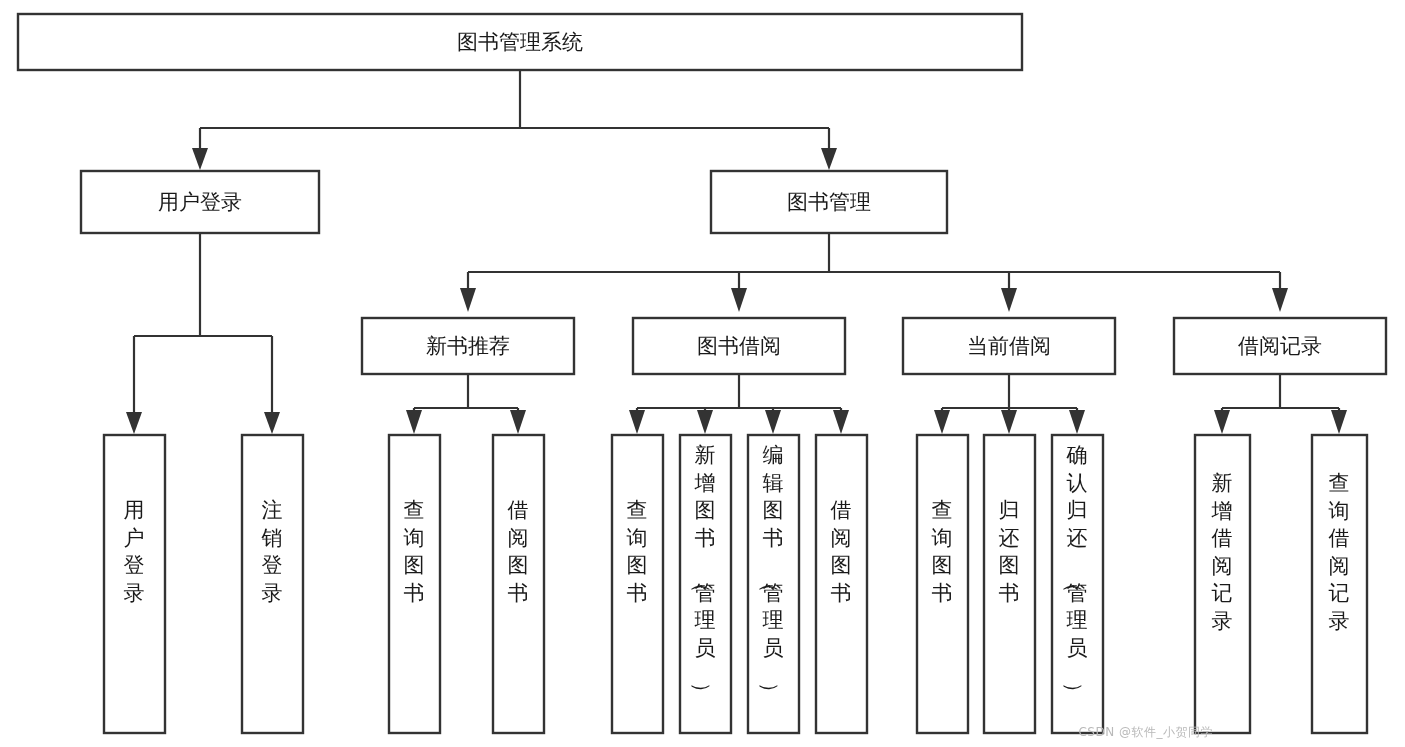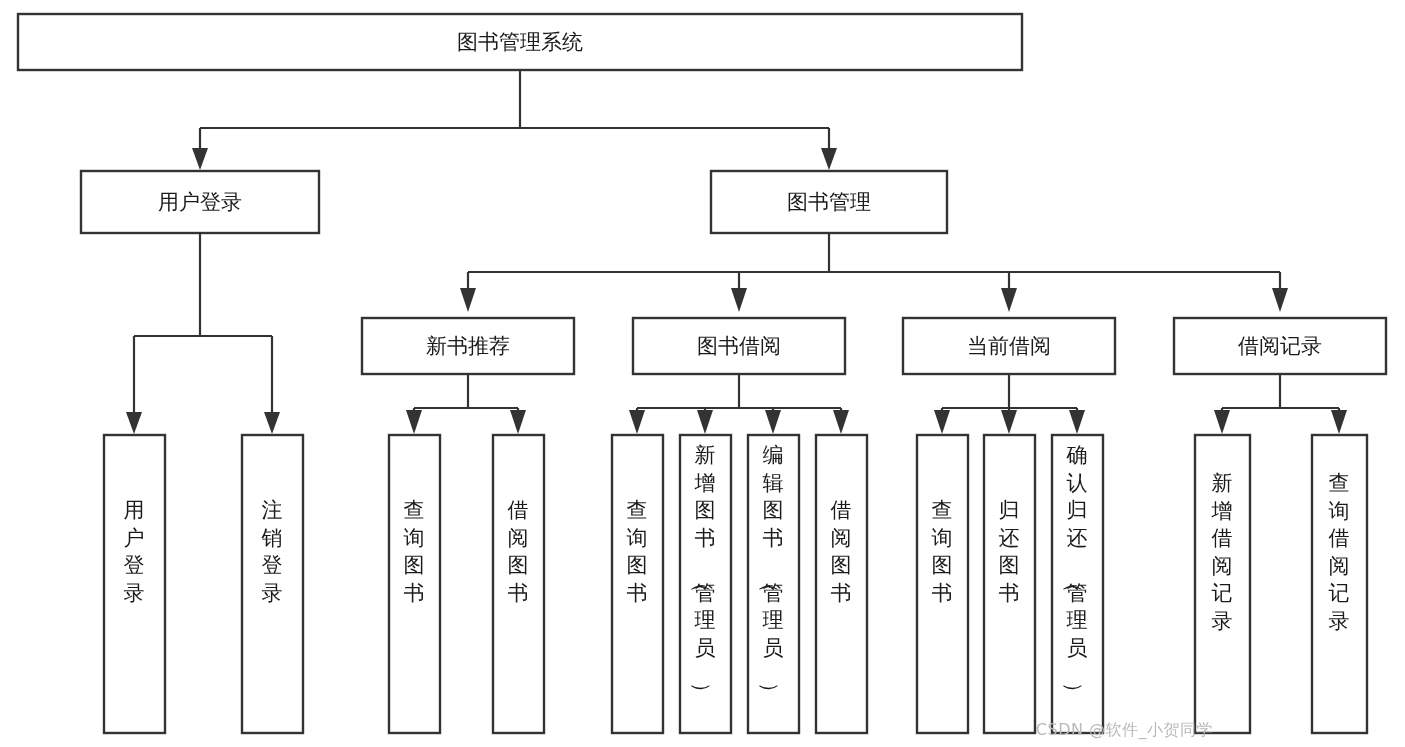--- a/index.html
+++ b/index.html
@@ -53,21 +53,21 @@
     font-family: "DejaVu Sans", "Liberation Sans", sans-serif;
     font-size: 21px;
     fill: #1a1a1a;
     text-anchor: middle;
   }
   .watermark {
     position: absolute;
     right: 14px;
     bottom: 6px;
     font-family: "DejaVu Sans", "Liberation Sans", sans-serif;
-    font-size: 16px;
+    font-size: 12px;
     color: #b9b9b9;
     letter-spacing: 0.5px;
     white-space: nowrap;
     user-select: none;
   }
 </style>
 </head>
 <body>
 
 <div id="diagram-root">

